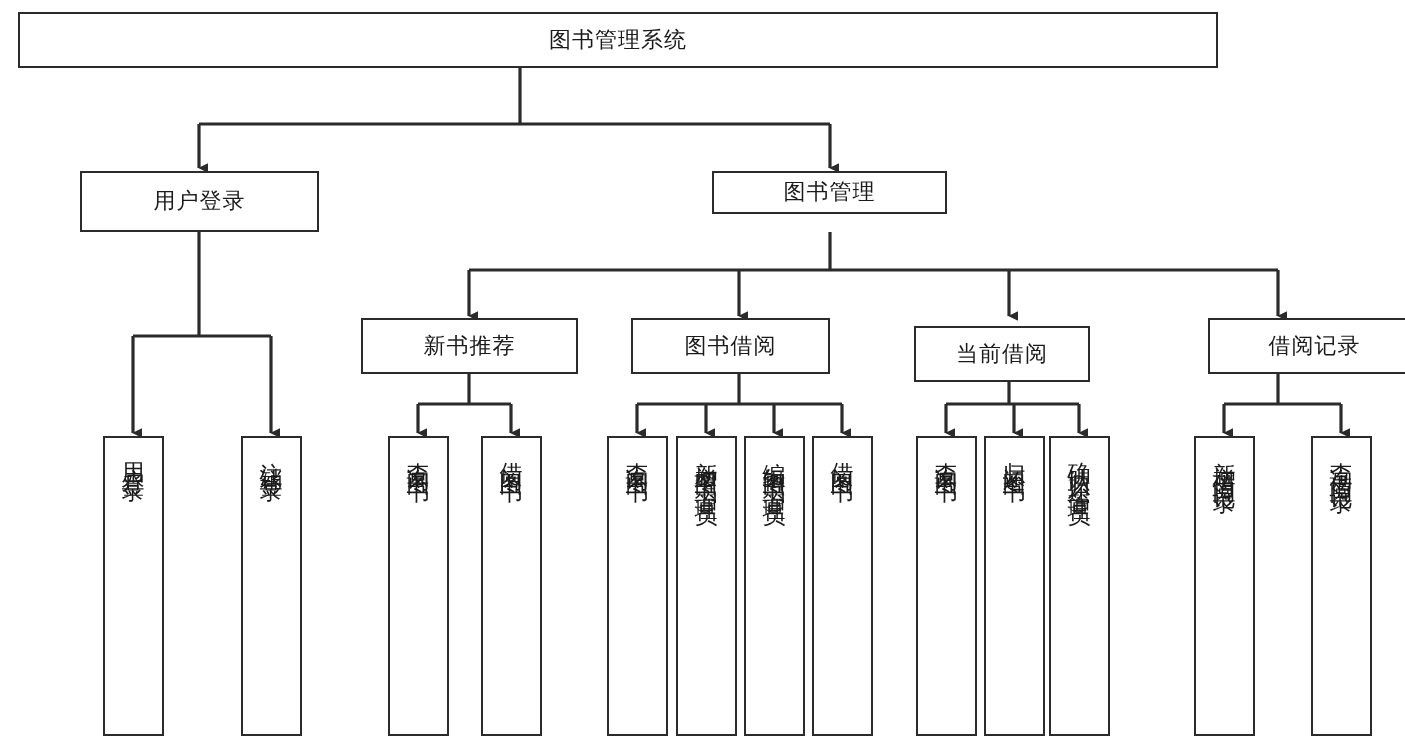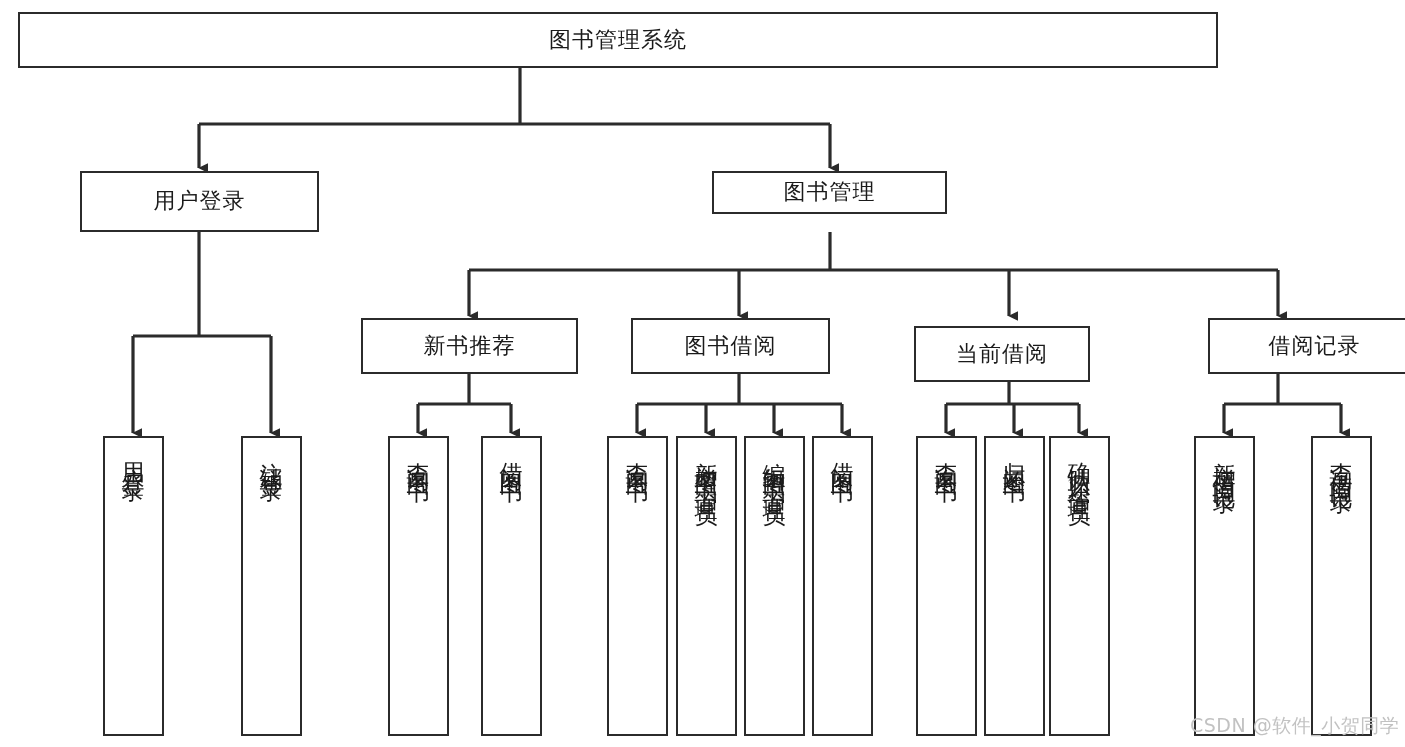--- a/index.html
+++ b/index.html
@@ -188,15 +188,14 @@
     <span class="leaf-label-v">确认归还（管理员）</span>
   </div>
 
   <div class="leaf-box" style="left:1194px; top:436px; width:61px; height:300px;">
     <span class="leaf-label-v">新增借阅记录</span>
   </div>
   <div class="leaf-box" style="left:1311px; top:436px; width:61px; height:300px;">
     <span class="leaf-label-v">查询借阅记录</span>
   </div>
 
-  <div class="watermark" style="left:1190px; top:713px;">CSDN @软件_小贺同学</div>
 
 </div>
 
 </body></html>

